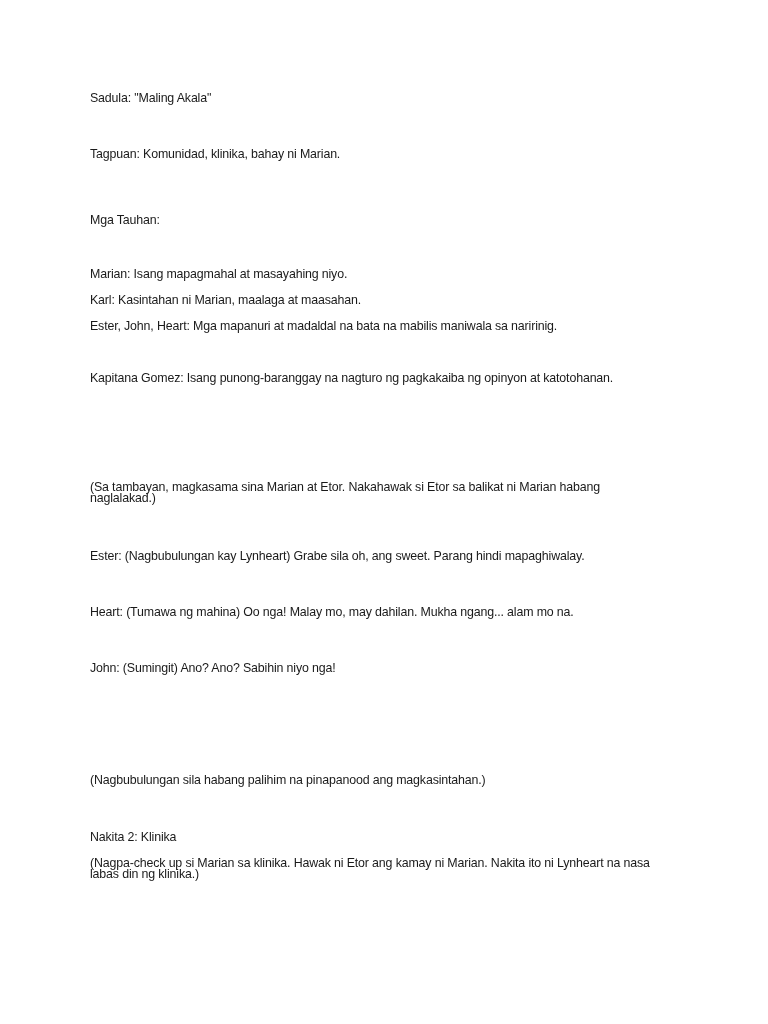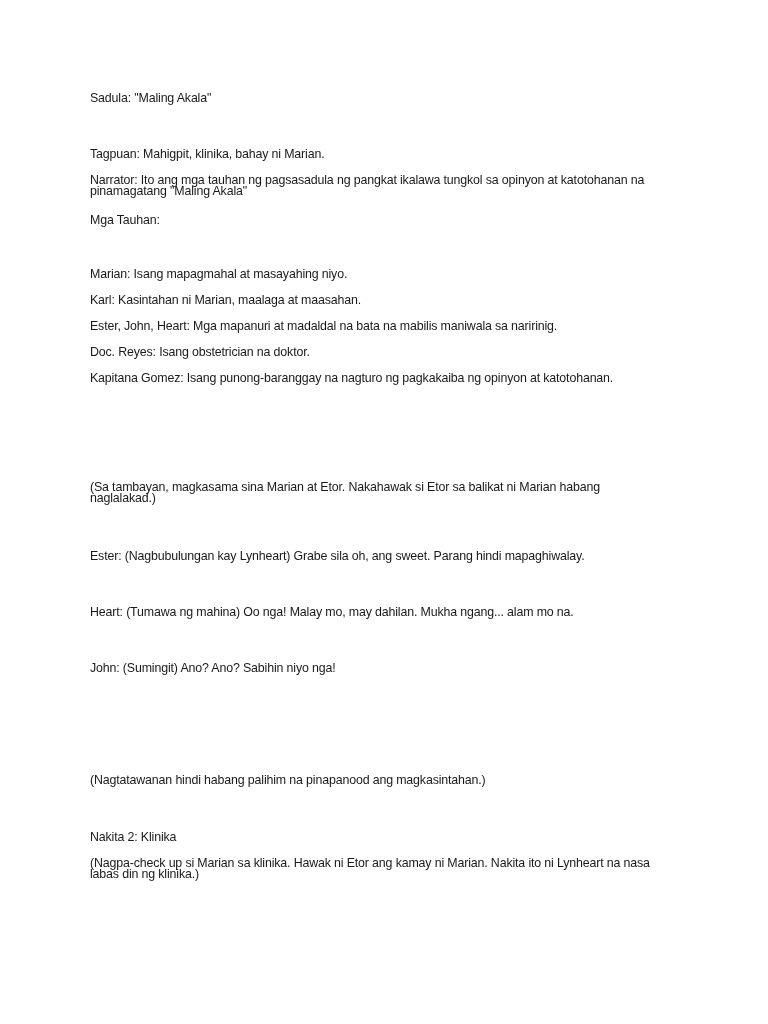--- a/index.html
+++ b/index.html
@@ -31,31 +31,29 @@
       line-height: 11px;
       white-space: pre-wrap;
       letter-spacing: -0.15px;
     }
   </style>
 </head>
 <body>
 
 <div class="page">
   <div class="line" style="top:93px">Sadula: "Maling Akala"</div>
-  <div class="line" style="top:149px">Tagpuan: Mahigpit, klinika, bahay ni Marian.</div>
-  <div class="line" style="top:175px; width:600px">Narrator: Ito ang mga tauhan ng pagsasadula ng pangkat ikalawa tungkol sa opinyon at katotohanan na pinamagatang "Maling Akala"</div>
+  <div class="line" style="top:149px">Tagpuan: Komunidad, klinika, bahay ni Marian.</div>
   <div class="line" style="top:215px">Mga Tauhan:</div>
 
   <div class="line" style="top:269px">Marian: Isang mapagmahal at masayahing niyo.</div>
   <div class="line" style="top:295px">Karl: Kasintahan ni Marian, maalaga at maasahan.</div>
   <div class="line" style="top:321px">Ester, John, Heart: Mga mapanuri at madaldal na bata na mabilis maniwala sa naririnig.</div>
-  <div class="line" style="top:347px">Doc. Reyes: Isang obstetrician na doktor.</div>
   <div class="line" style="top:373px">Kapitana Gomez: Isang punong-baranggay na nagturo ng pagkakaiba ng opinyon at katotohanan.</div>
 
   <div class="line" style="top:482px; width:545px">(Sa tambayan, magkasama sina Marian at Etor. Nakahawak si Etor sa balikat ni Marian habang naglalakad.)</div>
   <div class="line" style="top:551px">Ester: (Nagbubulungan kay Lynheart) Grabe sila oh, ang sweet. Parang hindi mapaghiwalay.</div>
   <div class="line" style="top:607px">Heart: (Tumawa ng mahina) Oo nga! Malay mo, may dahilan. Mukha ngang... alam mo na.</div>
   <div class="line" style="top:663px">John: (Sumingit) Ano? Ano? Sabihin niyo nga!</div>
-  <div class="line" style="top:775px">(Nagtatawanan hindi habang palihim na pinapanood ang magkasintahan.)</div>
+  <div class="line" style="top:775px">(Nagbubulungan sila habang palihim na pinapanood ang magkasintahan.)</div>
 
   <div class="line" style="top:832px">Nakita 2: Klinika</div>
   <div class="line" style="top:858px; width:590px">(Nagpa-check up si Marian sa klinika. Hawak ni Etor ang kamay ni Marian. Nakita ito ni Lynheart na nasa labas din ng klinika.)</div>
 </div>
 
 </body></html>

